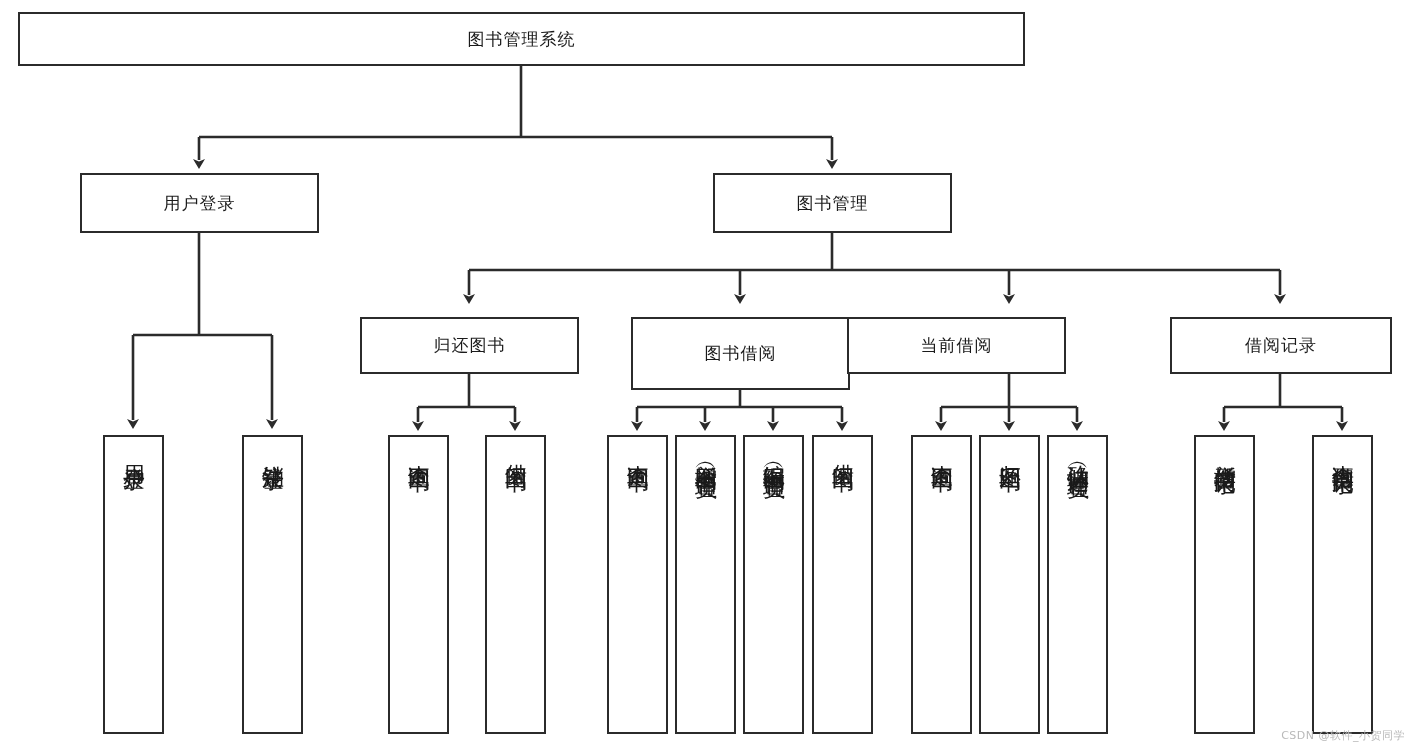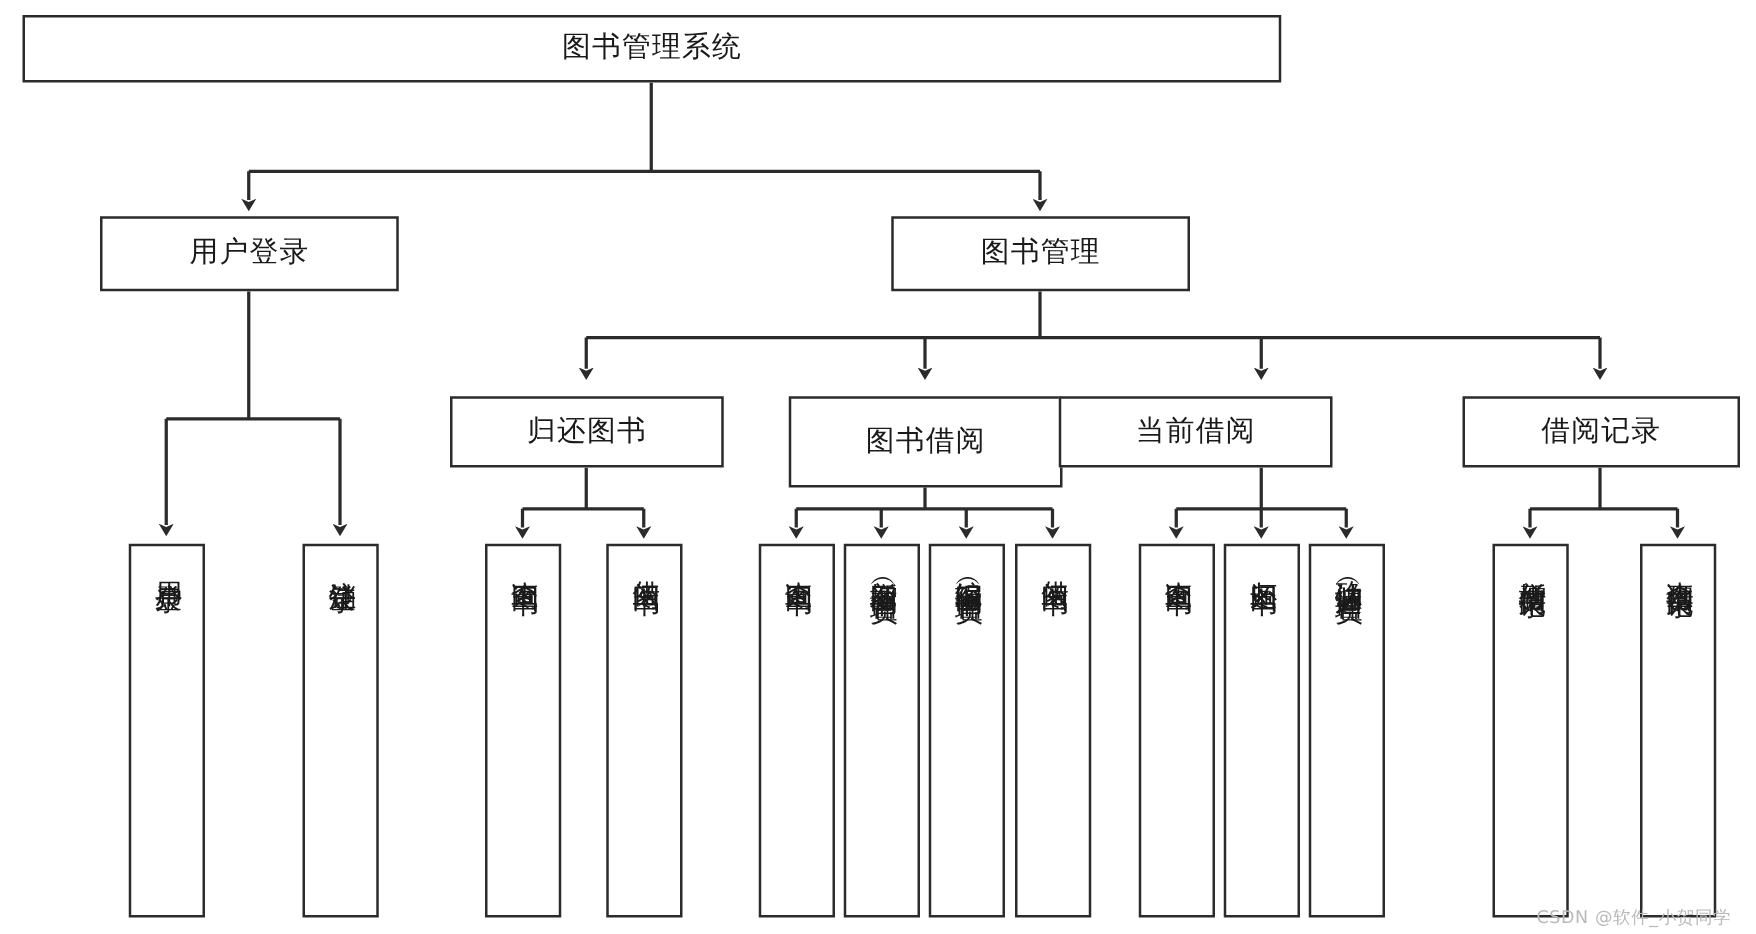--- a/index.html
+++ b/index.html
@@ -30,44 +30,44 @@
     position: absolute;
     box-sizing: border-box;
     background: #ffffff;
     border: 2px solid #2b2b2b;
     display: flex;
     align-items: center;
     justify-content: center;
     color: #1a1a1a;
   }
   .node.horiz {
-    font-size: 23px;
+    font-size: 17px;
     letter-spacing: 1px;
     line-height: 1.1;
     text-align: center;
   }
   .node.vert {
     font-size: 22px;
     line-height: 1.22;
     text-align: center;
     padding: 10px 0 6px 0;
     align-items: flex-start;
     justify-content: center;
   }
   .node.vert .vtext {
     writing-mode: vertical-rl;
     text-orientation: upright;
     letter-spacing: 2px;
     white-space: nowrap;
   }
   .watermark {
     position: absolute;
-    right: 20px;
+    right: 0;
     bottom: 4px;
-    font-size: 14px;
+    font-size: 11px;
     color: #b9b9b9;
     letter-spacing: 0.5px;
     white-space: nowrap;
     user-select: none;
   }
 </style>
 </head>
 <body>
 
 <div id="diagram-root">

